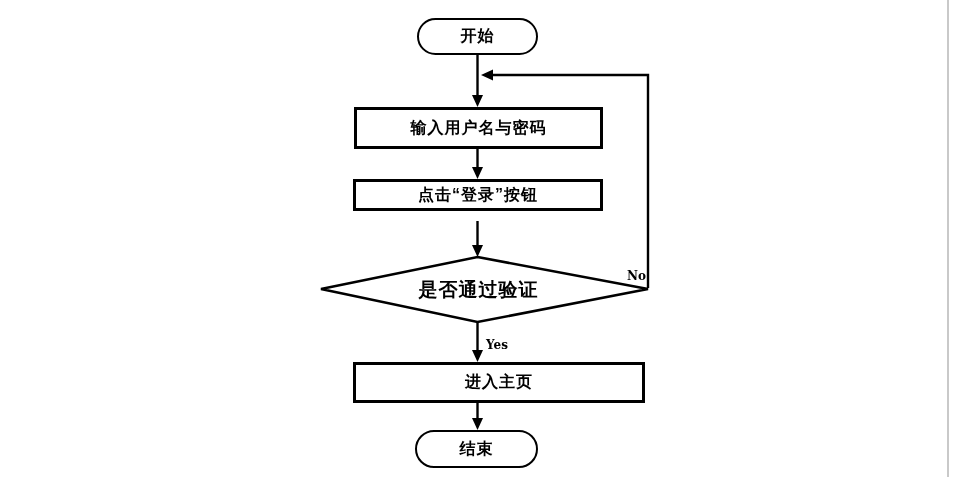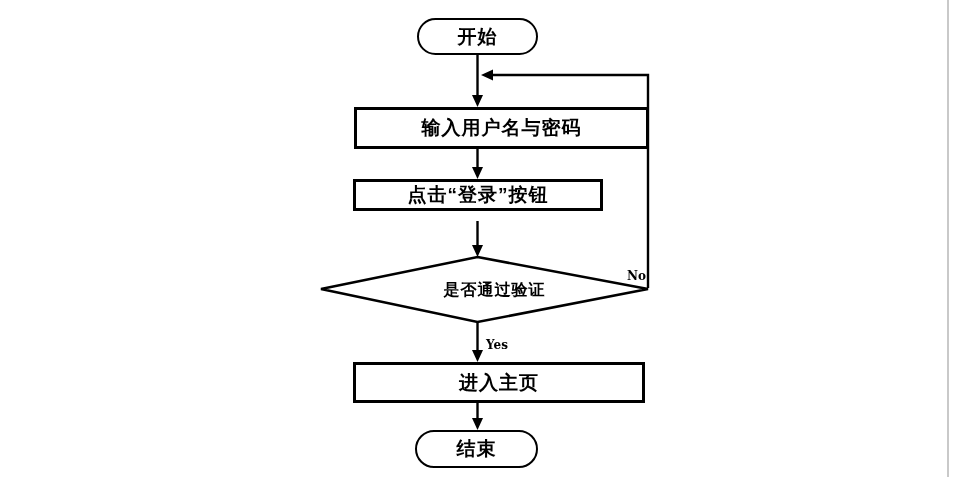--- a/index.html
+++ b/index.html
@@ -24,43 +24,43 @@
   }
   .node {
     position: absolute;
     box-sizing: border-box;
     background: #ffffff;
     border: 3px solid #000000;
     display: flex;
     align-items: center;
     justify-content: center;
     font-weight: bold;
-    font-size: 19px;
+    font-size: 16px;
     letter-spacing: 1px;
     z-index: 2;
     white-space: nowrap;
   }
   .terminator {
     border-width: 2.5px;
     border-radius: 19px;
   }
   #node-start { left: 417px; top: 18px;  width: 121px; height: 37px; }
-  #node-input { left: 354px; top: 107px; width: 295px; height: 42px; }
+  #node-input { left: 354px; top: 107px; width: 249px; height: 42px; }
   #node-click { left: 353px; top: 179px; width: 250px; height: 32px; }
   #node-home  { left: 353px; top: 362px; width: 292px; height: 41px; }
   #node-end   { left: 415px; top: 430px; width: 123px; height: 38px; }
   .diamond-label {
     position: absolute;
-    left: 372px; top: 274px;
+    left: 356px; top: 274px;
     width: 245px; height: 32px;
     display: flex;
     align-items: center;
     justify-content: center;
     font-weight: bold;
-    font-size: 16px;
+    font-size: 19px;
     letter-spacing: 1px;
     z-index: 3;
     white-space: nowrap;
   }
   .edge-label {
     position: absolute;
     font-family: "DejaVu Serif", "Liberation Serif", serif;
     font-weight: bold;
     font-size: 12px;
     line-height: 20px;

